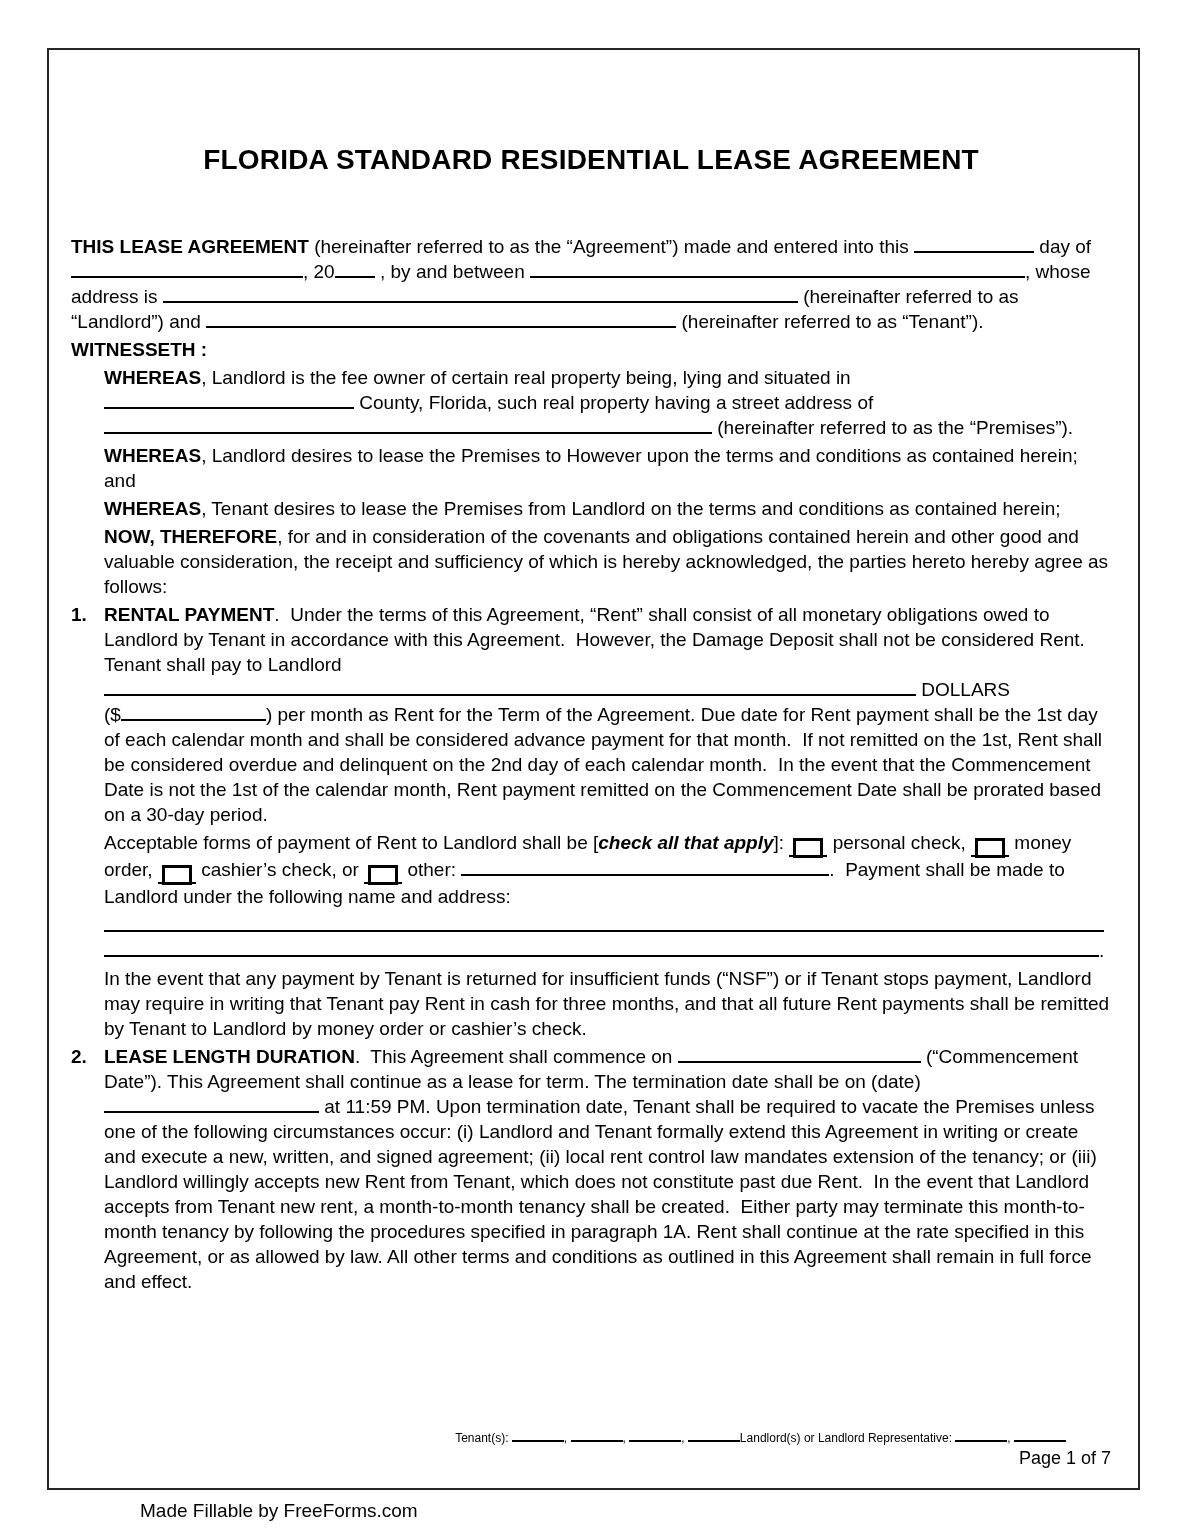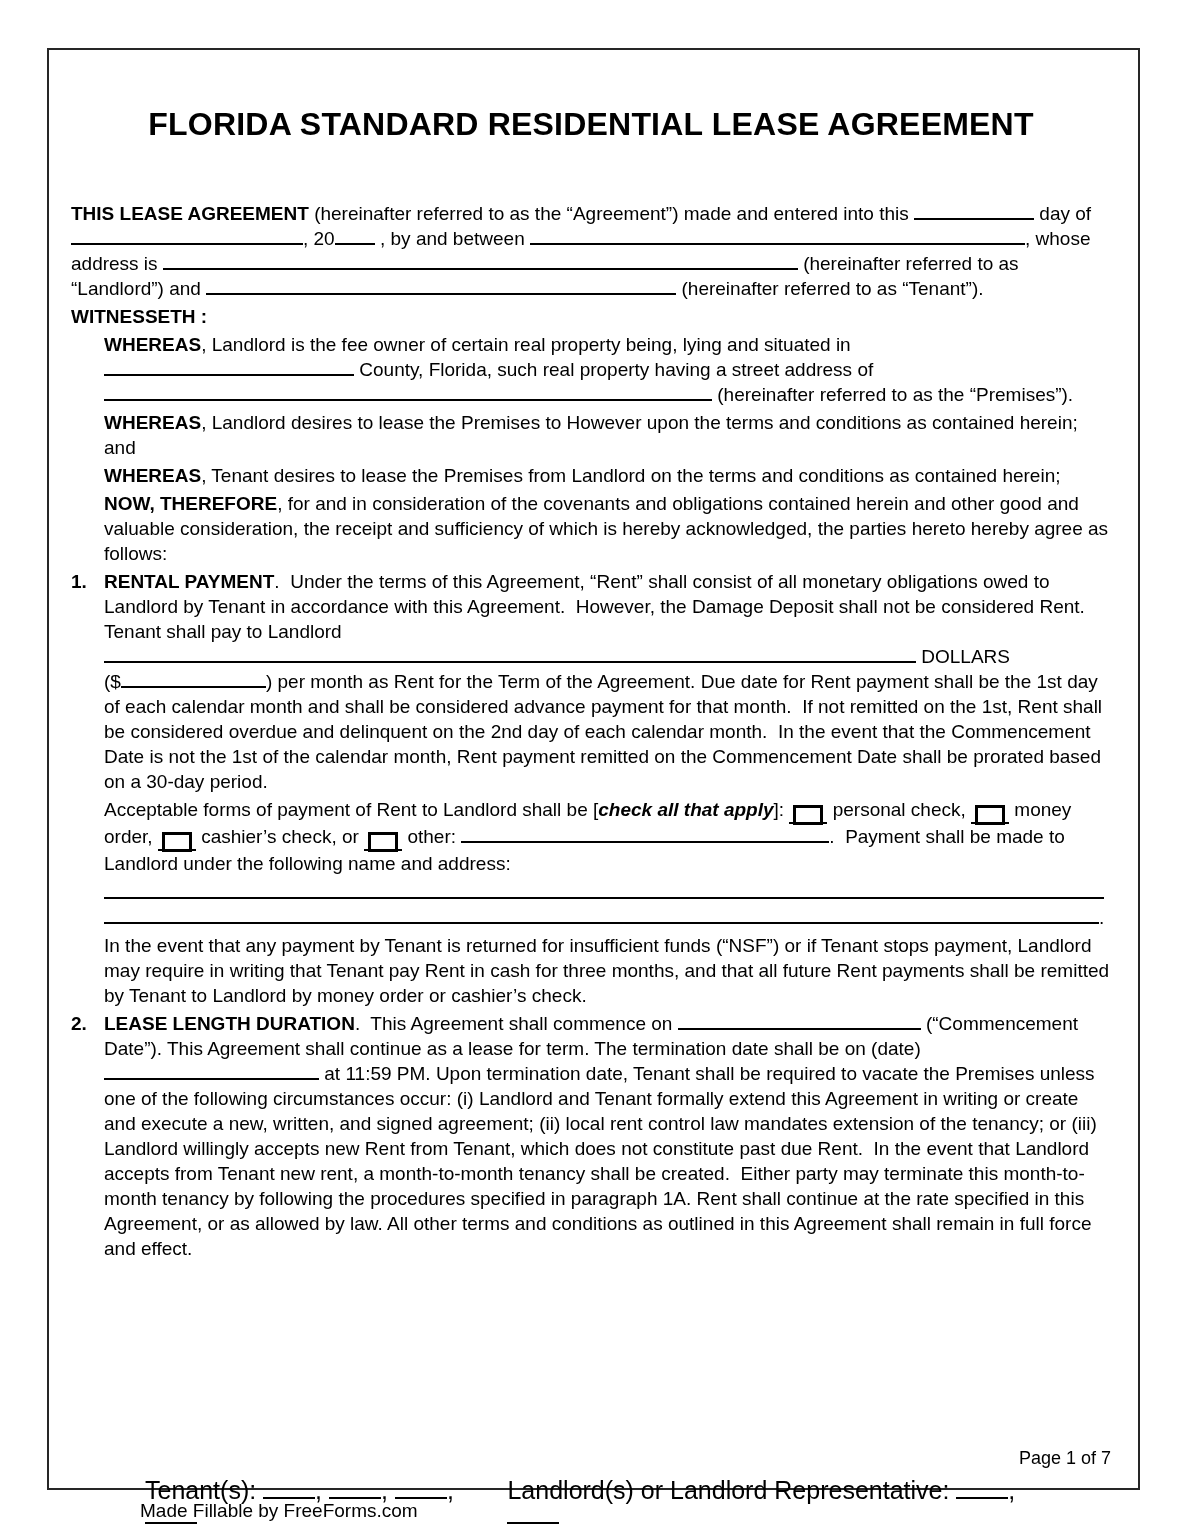--- a/index.html
+++ b/index.html
@@ -9,23 +9,23 @@
     color:#000;position:relative;
   }
   .sheet{
     position:absolute;left:47px;top:48px;
     width:1093px;height:1442px;
     border:2px solid #262626;
     box-sizing:border-box;background:#fff;
   }
   .content{padding:0 27px 0 22px;}
   .doc-title{
-    margin-top:56px;
+    margin-top:94px;
     text-align:center;
-    font-size:32px;font-weight:bold;
+    font-size:28px;font-weight:bold;
     letter-spacing:.2px;
   }
   #doc-body{margin-top:58px;font-size:19px;line-height:25px;}
   .block{margin-top:3px;}
   .block:first-child{margin-top:0;}
   .indent{margin-left:33px;}
   .rules{margin-top:4px;line-height:25px;}
   .numbered{position:relative;padding-left:33px;}
   .num{position:absolute;left:0;top:0;font-weight:bold;}
   .b{font-weight:bold;}
@@ -39,23 +39,23 @@
     border-bottom:2px solid #000;
     padding:0 4px;height:22px;
     vertical-align:-3px;
   }
   .cbox{
     display:inline-block;width:30px;height:20px;
     border:3px solid #000;box-sizing:border-box;
     vertical-align:bottom;background:#fff;
   }
   .sig-row{
-    position:absolute;top:1428px;left:96px;right:72px;
-    display:flex;justify-content:flex-start;
-    font-size:25px;line-height:25px;
+    position:absolute;top:1374px;left:96px;right:72px;
+    display:flex;justify-content:flex-end;
+    font-size:12px;line-height:25px;
   }
   .page-num{
     position:absolute;top:1398px;right:27px;
     font-size:18px;
   }
   .credit{
     position:absolute;left:140px;top:1500px;
     font-size:19px;
   }
 </style>

